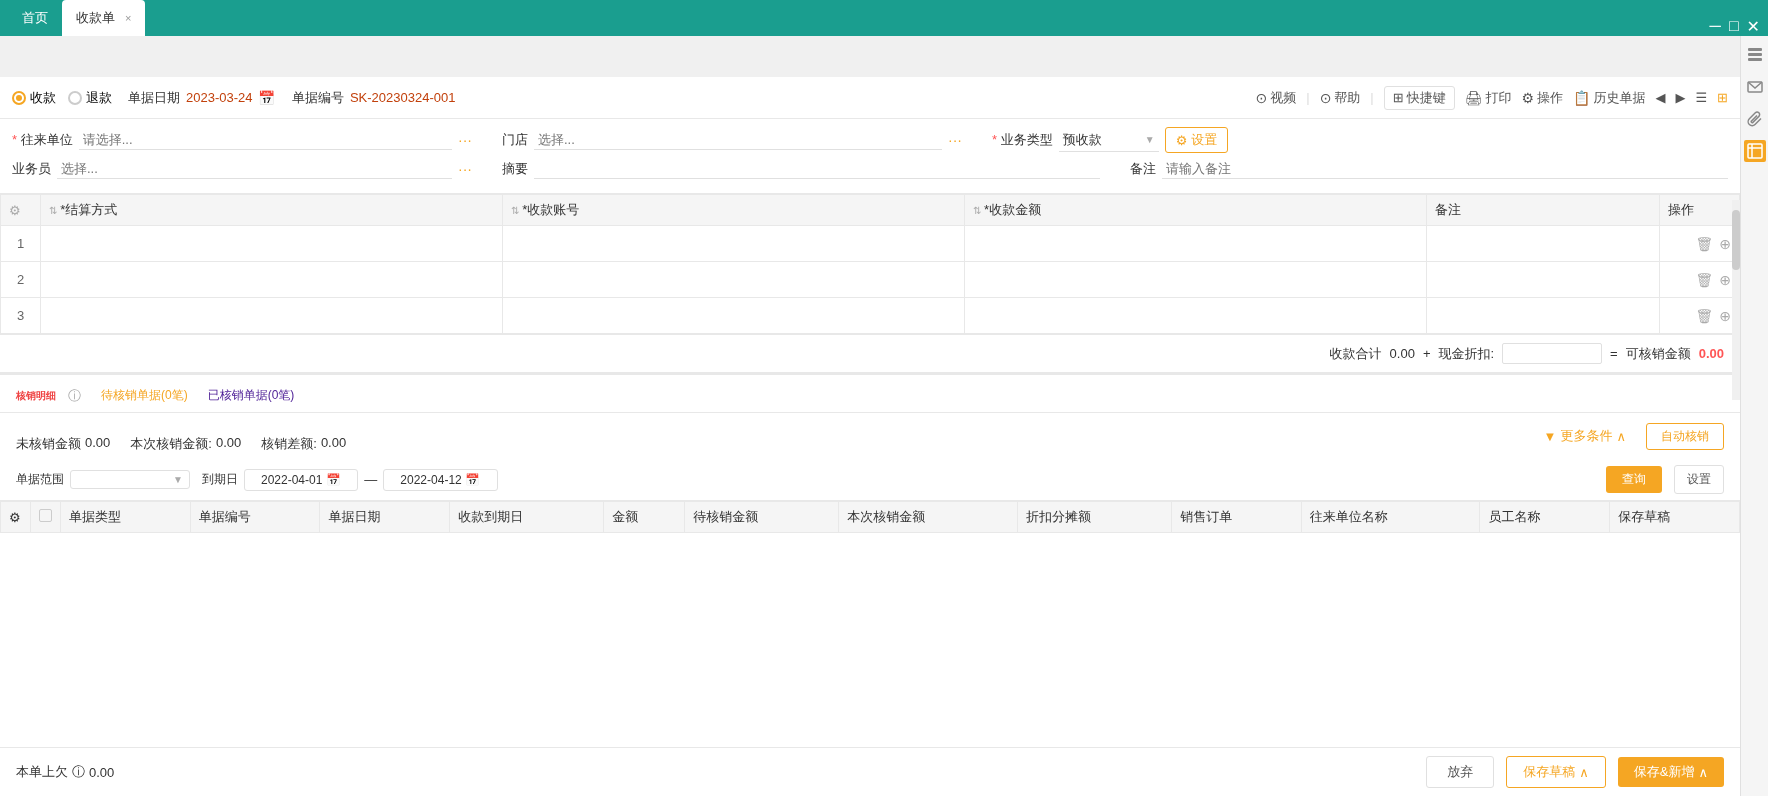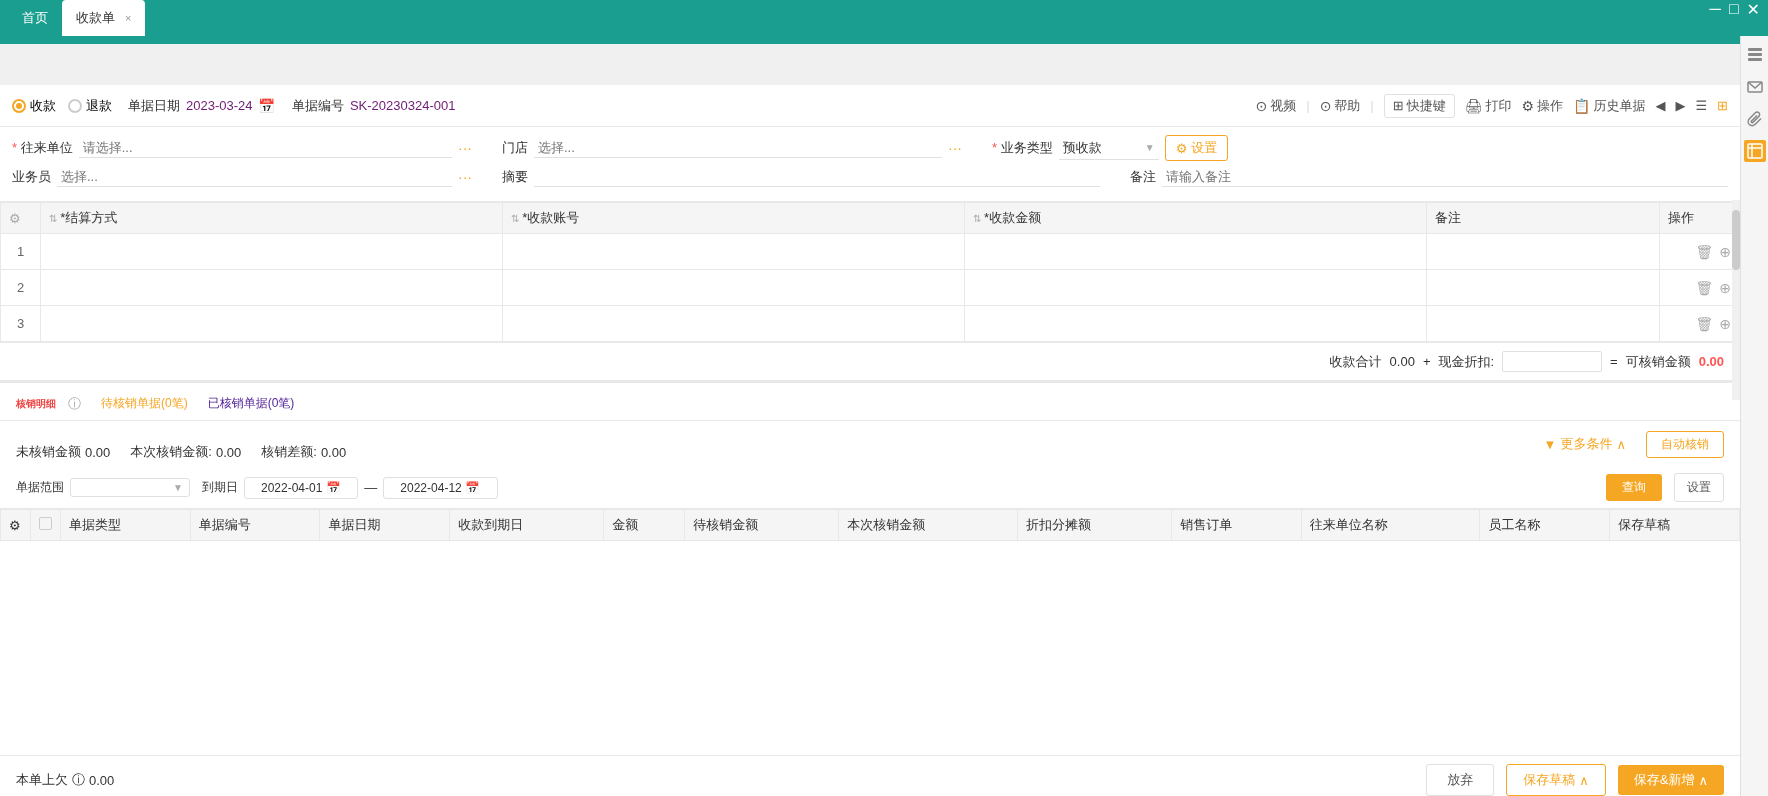--- a/index.html
+++ b/index.html
@@ -1,23 +1,23 @@
 <!DOCTYPE html>
 <html><head>
   <meta charset="utf-8">
   <style>
     * { box-sizing: border-box; margin: 0; padding: 0; font-family: 'Microsoft YaHei', Arial, sans-serif; font-size: 13px; }
     body { background: #f0f0f0; width: 1768px; height: 796px; overflow: hidden; }
 
     
     .tab-bar {
       display: flex;
-      align-items: flex-start;
+      align-items: flex-end;
       background: #1a9e8f;
-      height: 44px;
+      height: 36px;
       padding: 0 8px;
     }
     .tab-item {
       display: flex;
       align-items: center;
       padding: 0 14px;
       height: 36px;
       color: #fff;
       cursor: pointer;
       font-size: 13px;
@@ -91,21 +91,21 @@
     .toolbar-field {
       display: flex;
       align-items: center;
       gap: 6px;
     }
     .toolbar-label {
       color: #333;
       white-space: nowrap;
     }
     .toolbar-value {
-      color: #701a75;
+      color: #c2410c;
       font-weight: normal;
     }
     .cal-icon {
       color: #f5a623;
       cursor: pointer;
       font-size: 14px;
     }
     .toolbar-spacer { flex: 1; }
     .toolbar-actions {
       display: flex;
@@ -335,21 +335,20 @@
     
     .stats-row {
       display: flex;
       align-items: center;
       padding: 6px 16px;
       gap: 20px;
       background: #fff;
     }
     .stat-item {
       display: flex;
-      align-items: center;
       gap: 4px;
       color: #333;
       font-size: 12px;
       margin-top: 16px;
     }
     .stat-value {
       color: #333;
     }
     .stats-spacer { flex: 1; }
     .more-conditions-btn {

